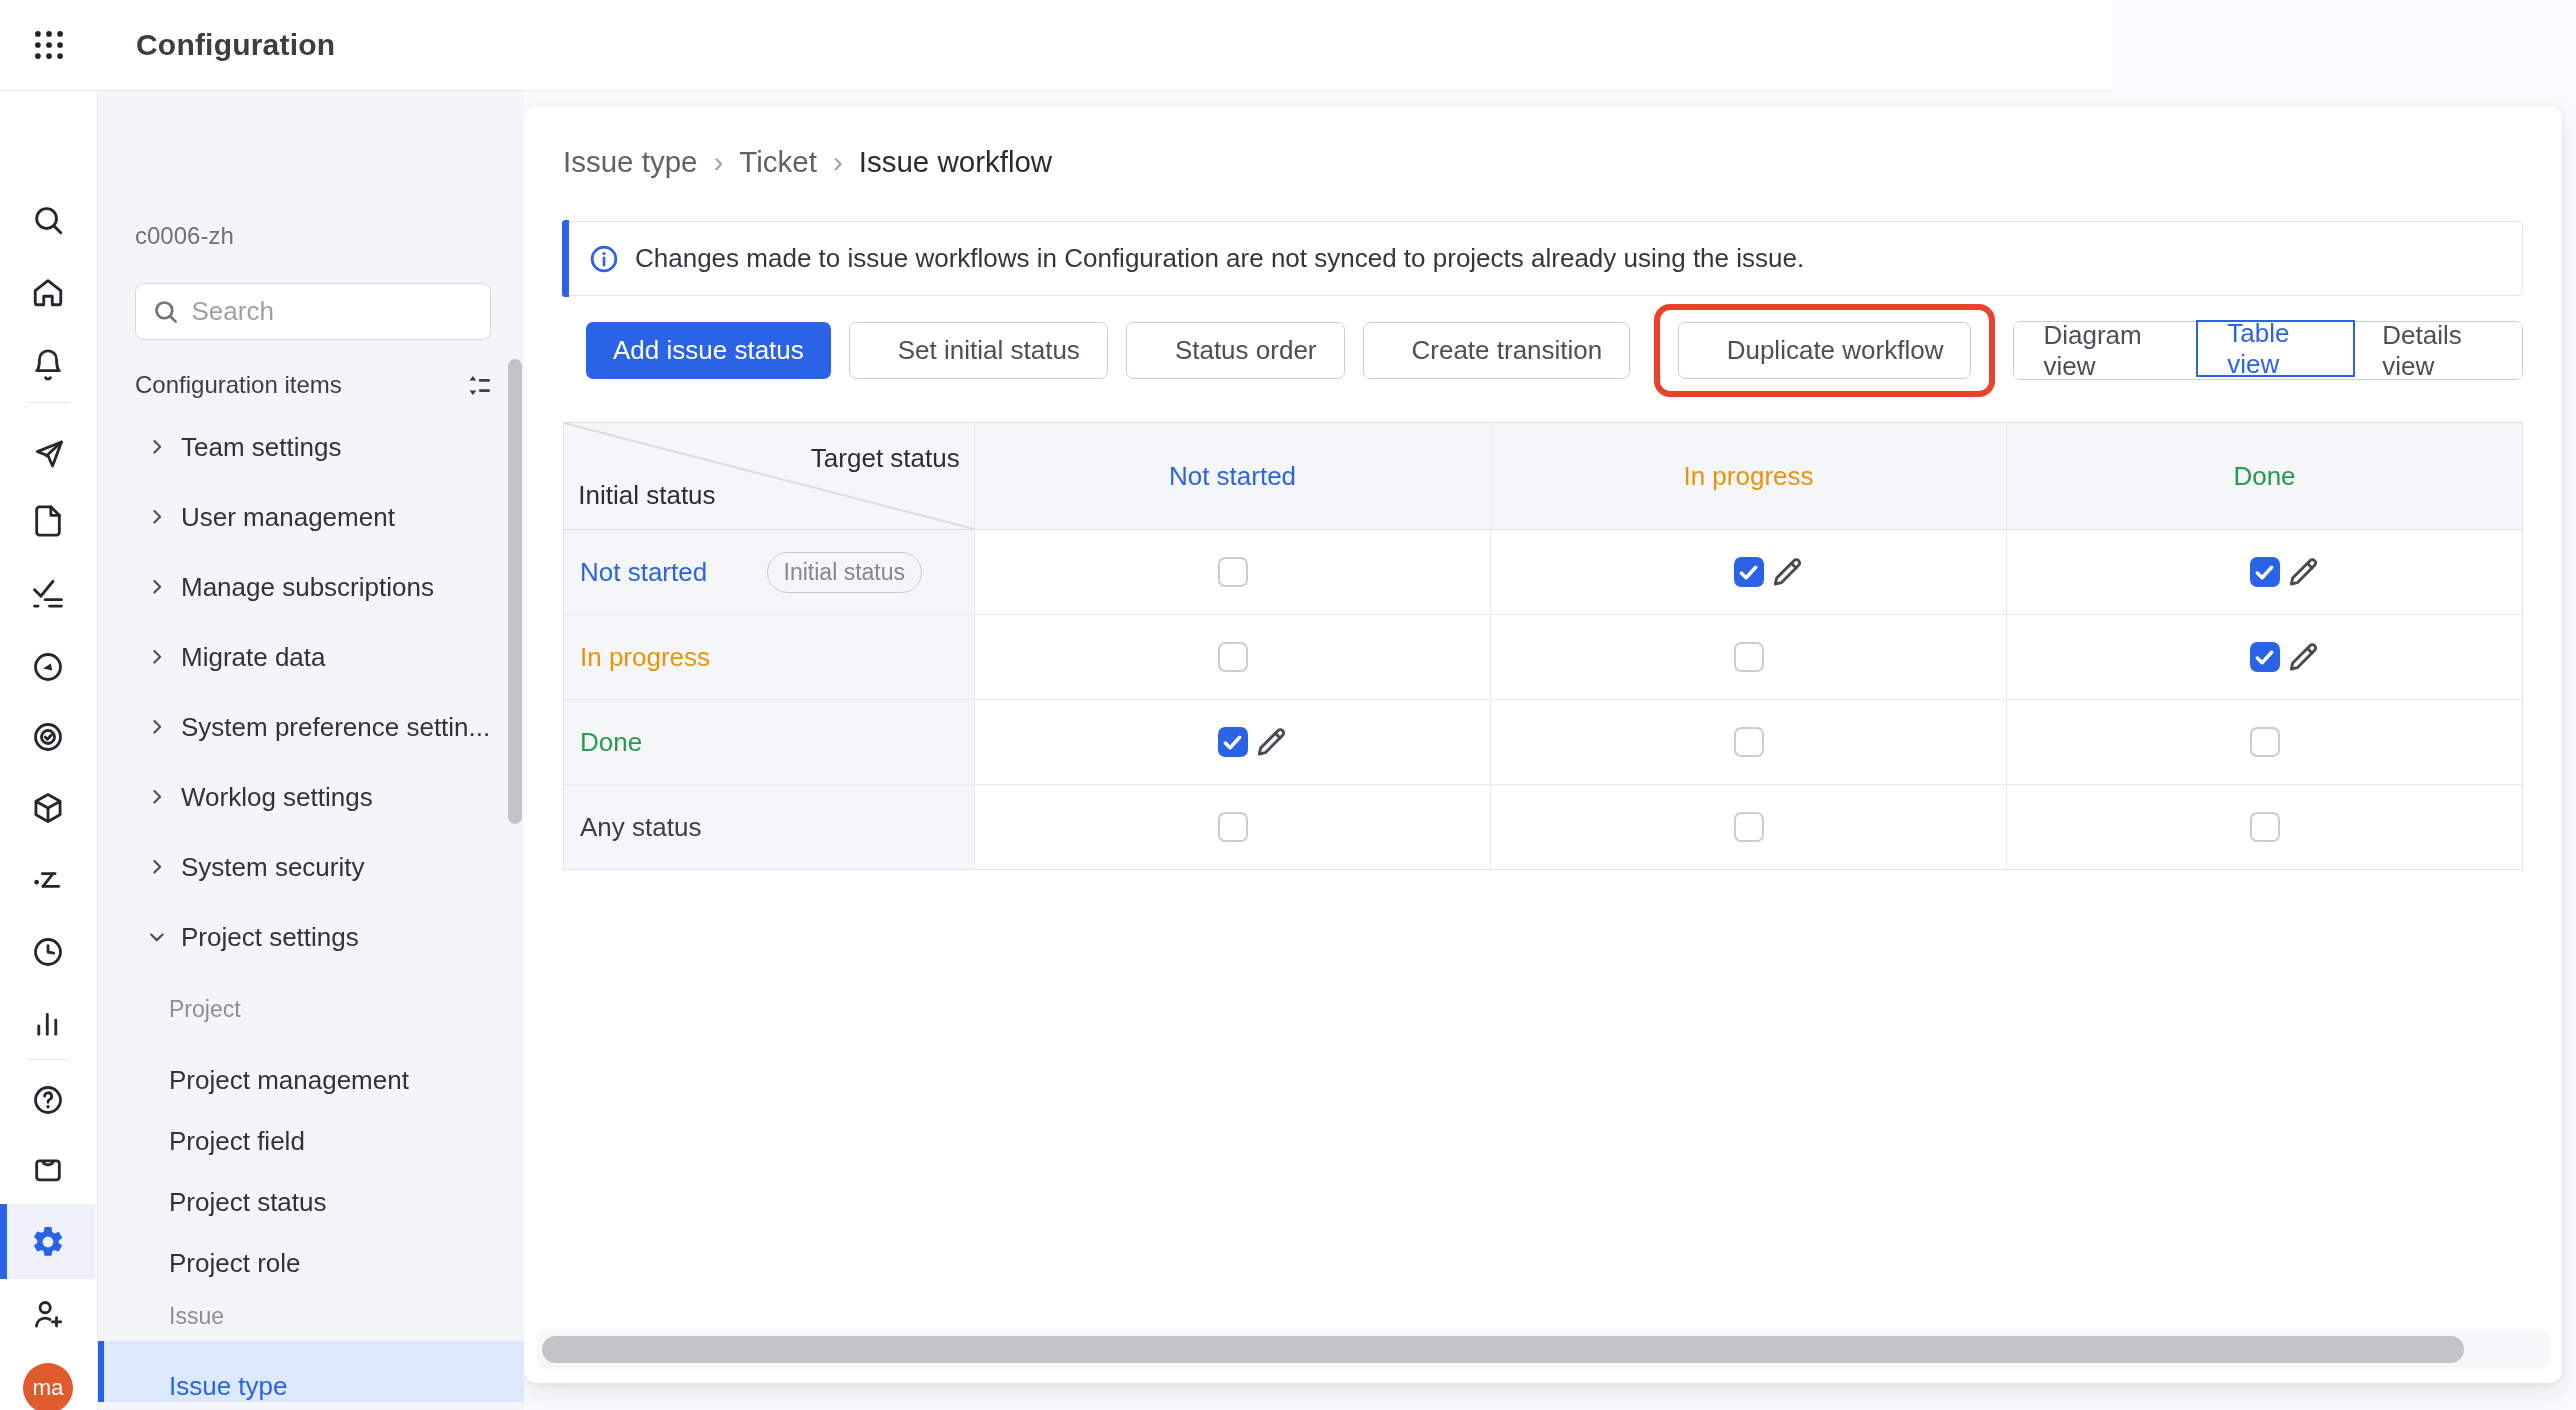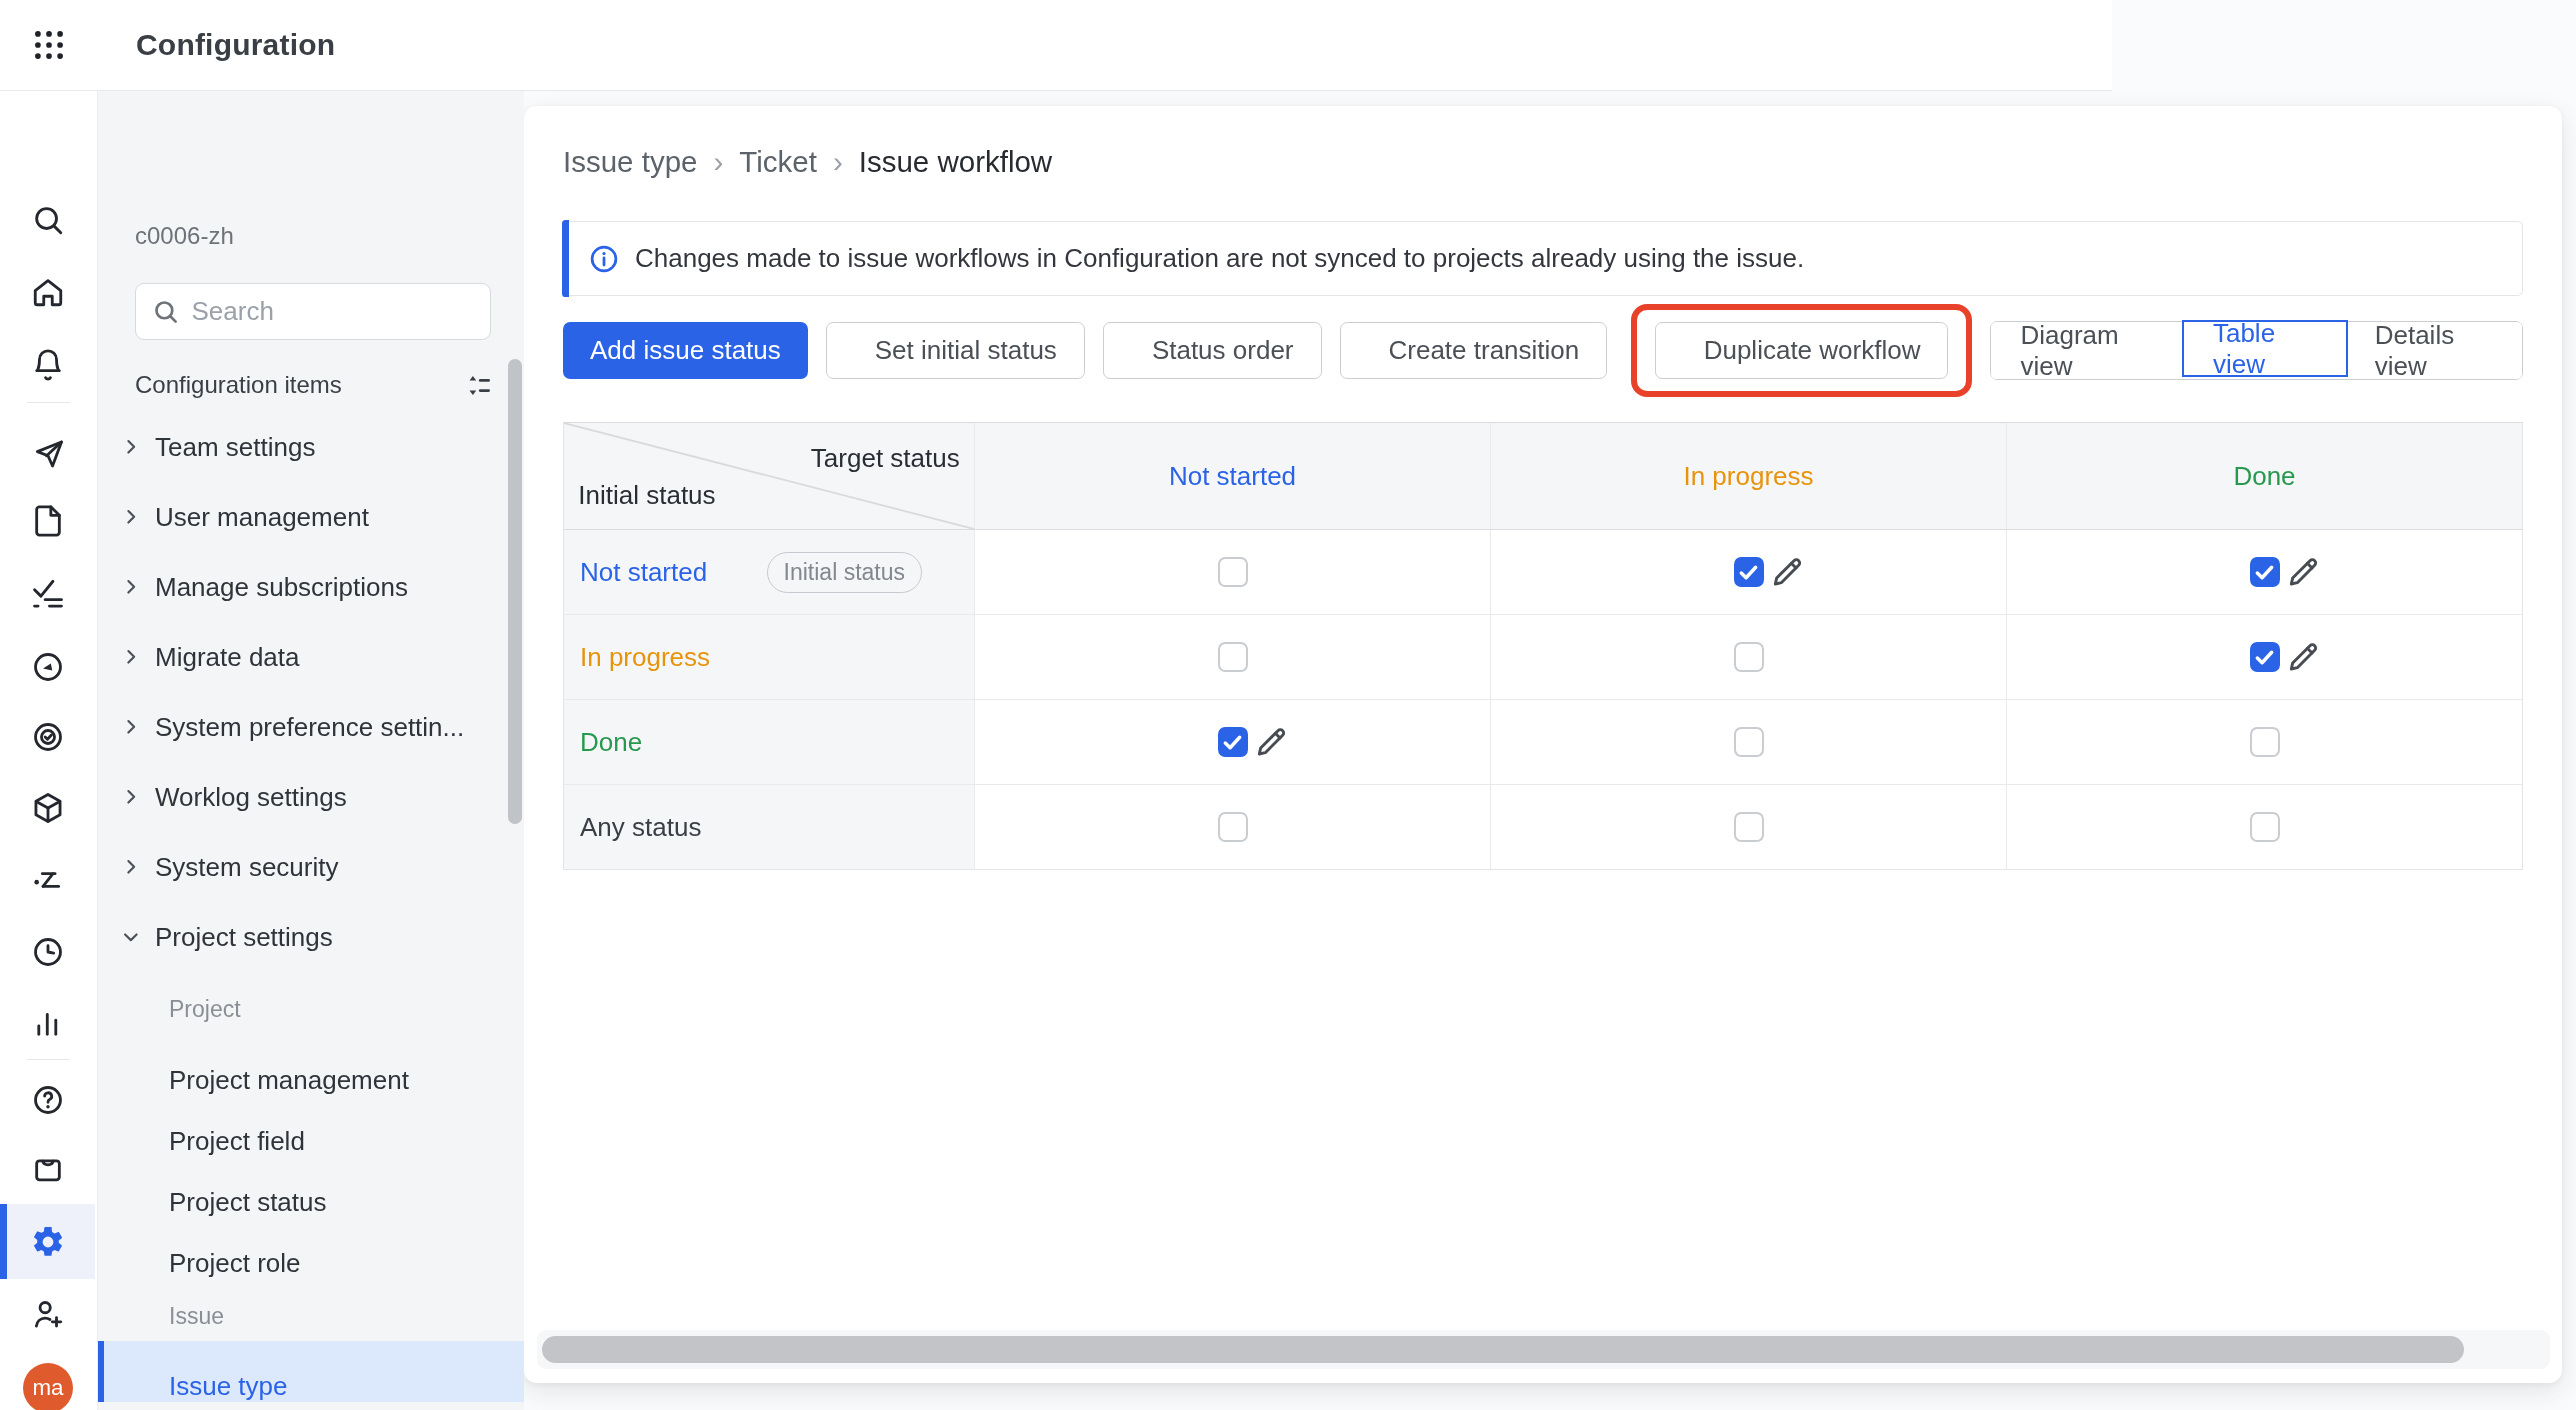--- a/index.html
+++ b/index.html
@@ -29,21 +29,21 @@
   .sidebar{position:absolute;left:97px;top:90px;bottom:0;width:427px;background:#f4f5f7;z-index:3;}
   .workspace{position:absolute;left:38px;top:132px;font-size:24px;color:#6e737a;}
   .searchbox{position:absolute;left:38px;top:193px;width:356px;height:57px;background:#fff;
              border:1.8px solid #d7dade;border-radius:9px;display:flex;align-items:center;
              padding:0 16px;box-sizing:border-box;gap:12.5px;}
   .searchbox .ph{font-size:26px;color:#9ba1a8;}
   .panel-head{position:absolute;left:38px;right:32px;top:281px;display:flex;
               align-items:center;justify-content:space-between;}
   .panel-head .t{font-size:24px;color:#3a3f46;font-weight:500;}
   .tree{position:absolute;left:0;right:0;top:322px;}
-  .titem{display:flex;align-items:center;height:70px;padding-left:24px;cursor:pointer;gap:14.3px;}
+  .titem{display:flex;align-items:center;height:70px;padding-left:50px;cursor:pointer;gap:14.3px;}
   .titem .lbl{font-size:26px;color:#2f343b;}
   .tsection{height:50px;margin-top:12.5px;display:flex;align-items:center;padding-left:72px;
             font-size:23px;color:#8a8f96;}
   .tchild{display:flex;align-items:flex-end;height:61px;padding-left:72px;cursor:pointer;position:relative;}
   .tchild .lbl{font-size:26px;color:#2f343b;}
   .tchild.selected{background:#dce8fb;}
   .tchild.selected .lbl{color:#2b63e6;}
   .tchild.selected::before{content:"";position:absolute;left:0;top:0;bottom:0;width:7.2px;background:#2b63e6;}
   .side-scroll{position:absolute;right:1.8px;top:269px;width:14.3px;height:465px;border-radius:7.2px;
                background:#c0c3c7;cursor:pointer;}
@@ -55,21 +55,21 @@
   .crumbs{margin-top:36px;display:flex;align-items:center;gap:16px;font-size:29.5px;color:#5d636b;height:39px;}
   .crumbs .cur{color:#282c31;font-weight:500;}
   .crumbs .sep{color:#9b9fa6;}
 
   .banner{margin-top:40px;height:75px;border:1.8px solid #e3e5e8;border-radius:5.4px;position:relative;
           display:flex;align-items:center;padding-left:25px;gap:16px;box-sizing:border-box;}
   .banner::before{content:"";position:absolute;left:-1.8px;top:-1.8px;bottom:-1.8px;width:6.3px;
                   background:#2b63e6;border-radius:3.6px 0 0 3.6px;}
   .banner .txt{font-size:26px;color:#33373d;}
 
-  .actions{margin-top:26px;height:57px;display:flex;align-items:center;gap:18px;overflow:visible;}
+  .actions{margin-top:26px;height:57px;display:flex;align-items:center;gap:18px;overflow:visible;margin-left:23px;}
   .btn{height:57px;padding:0 27px;border-radius:7.2px;font-size:26px;display:flex;align-items:center;
        justify-content:center;cursor:pointer;box-sizing:border-box;white-space:nowrap;}
   .btn.primary{background:#2b63e6;color:#fff;font-weight:500;}
   .btn.secondary{background:#fff;border:1.8px solid #caced3;color:#4b5057;padding-left:48px;}
   .annotate{border:6.3px solid #e8432a;border-radius:16px;padding:11.6px 18px;margin-left:5.4px;flex:0 0 auto;}
   .views{margin-left:auto;display:flex;border:1.8px solid #caced3;border-radius:7.2px;overflow:visible;}
   .vbtn{height:57px;padding:0 29px;font-size:26px;color:#4b5057;display:flex;align-items:center;
         cursor:pointer;background:#fff;box-sizing:border-box;}
   .vbtn:first-child{border-radius:5.4px 0 0 5.4px;}
   .vbtn:last-child{border-radius:0 5.4px 5.4px 0;}

